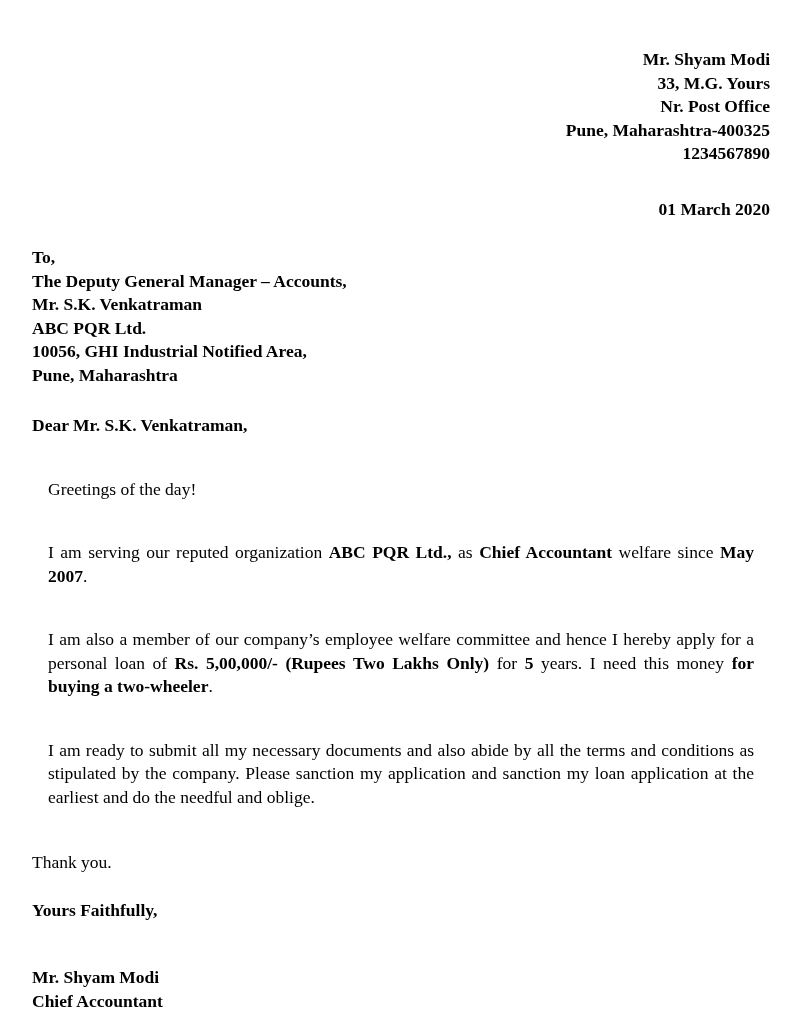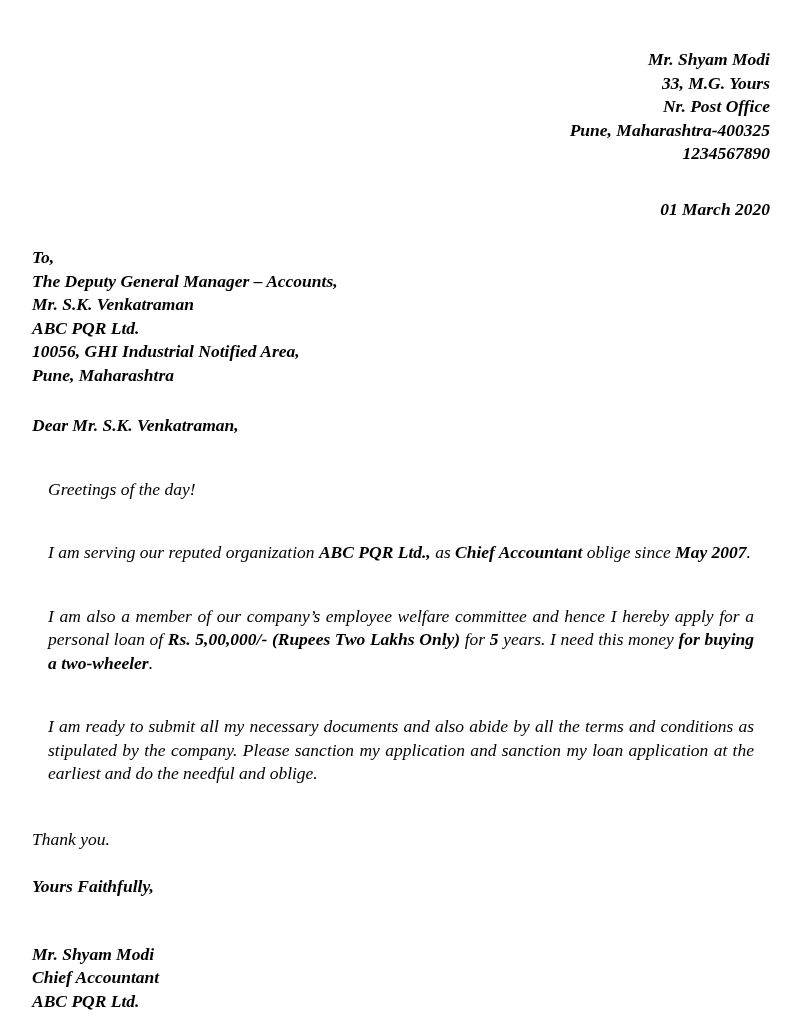--- a/index.html
+++ b/index.html
@@ -12,21 +12,20 @@
     color: #000000;
   }
   .page {
     position: relative;
     width: 800px;
     height: 1016px;
     background: #ffffff;
     box-sizing: border-box;
     padding: 12px;
     overflow: hidden;
-    font-style: italic;
   }
   .content {
     position: absolute;
     left: 32px;
     top: 0;
     width: 738px;
   }
   
   .sender {
     text-align: right;
@@ -121,21 +120,21 @@
       <div>ABC PQR Ltd.</div>
       <div>10056, GHI Industrial Notified Area,</div>
       <div>Pune, Maharashtra</div>
     </div>
 
 
     <div class="salutation">Dear Mr. S.K. Venkatraman,</div>
 
     <p class="para nojust">Greetings of the day!</p>
 
-    <p class="para"><span>I am serving our reputed organization </span><b>ABC PQR Ltd.,</b><span> as </span><b>Chief Accountant</b><span> oblige since </span><b>May 2007</b><span>.</span></p>
+    <p class="para"><span>I am serving our reputed organization </span><b>ABC PQR Ltd.,</b><span> as </span><b>Chief Accountant</b><span> welfare since </span><b>May 2007</b><span>.</span></p>
 
     <p class="para"><span>I am also a member of our company’s employee welfare committee and hence I hereby apply for a personal loan of </span><b>Rs. 5,00,000/- (Rupees Two Lakhs Only)</b><span> for </span><b>5</b><span> years. I need this money </span><b>for buying a two-wheeler</b><span>.</span></p>
 
     <p class="para">I am ready to submit all my necessary documents and also abide by all the terms and conditions as stipulated by the company. Please sanction my application and sanction my loan application at the earliest and do the needful and oblige.</p>
 
     <div class="thanks">Thank you.</div>
 
     <div class="closing">Yours Faithfully,</div>
 
     <div class="signature">

